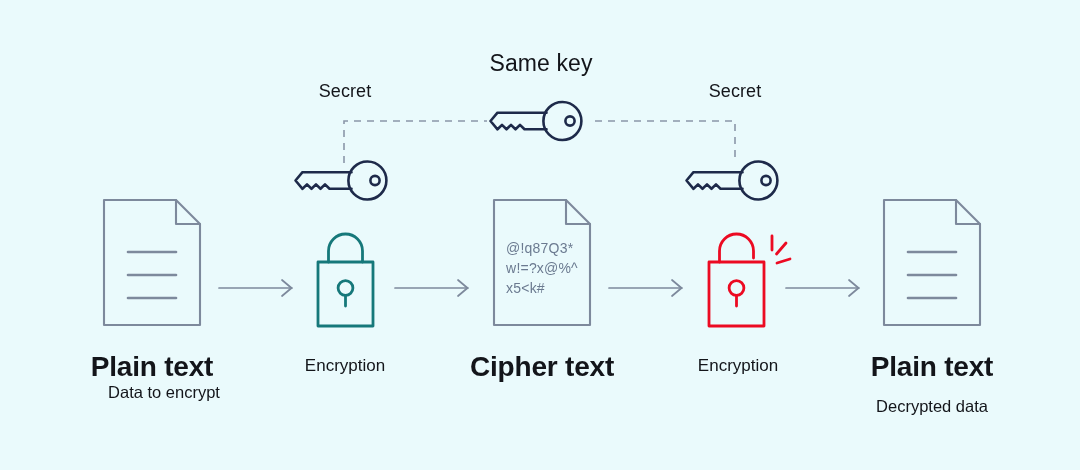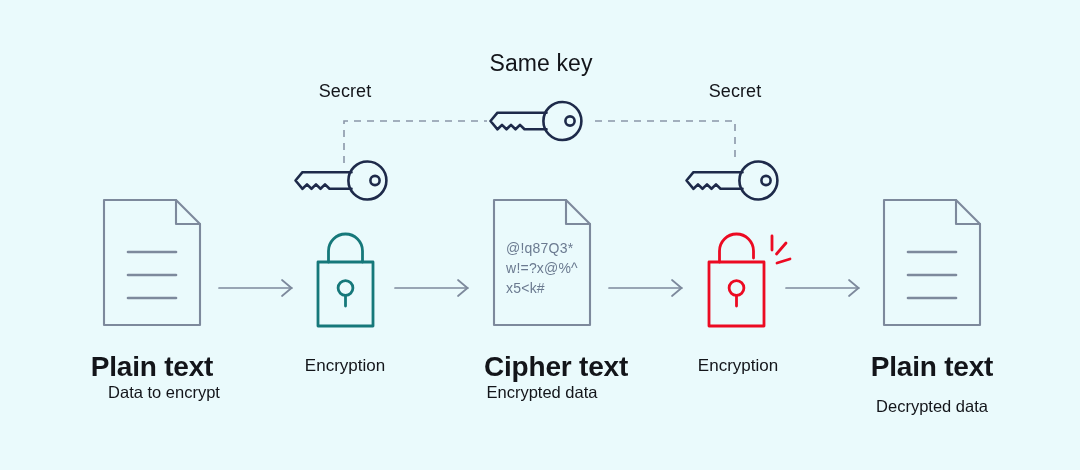--- a/index.html
+++ b/index.html
@@ -206,21 +206,20 @@
 
   <div class="lbl lbl-samekey" style="left:541px; top:50px;">Same key</div>
 
   <div class="lbl lbl-secret" style="left:735px; top:81px;">Secret</div>
 
   <div class="lbl title-main" style="left:152px; top:351px;">Plain text</div>
   <div class="lbl title-sub" style="left:164px; top:383px;">Data to encrypt</div>
 
   <div class="lbl title-mid" style="left:345px; top:356px;">Encryption</div>
 
-  <div class="lbl title-main" style="left:556px; top:351px;">Cipher text</div>
-  <div class="lbl title-sub" style="left:542px; top:383px;">Encrypted data</div>
+  <div class="lbl title-main" style="left:542px; top:351px;">Cipher text</div>
 
   <div class="lbl title-mid" style="left:738px; top:356px;">Encryption</div>
 
   <div class="lbl title-main" style="left:932px; top:351px;">Plain text</div>
   <div class="lbl title-sub" style="left:932px; top:397px;">Decrypted data</div>
 
 </div>
 
 </body></html>

